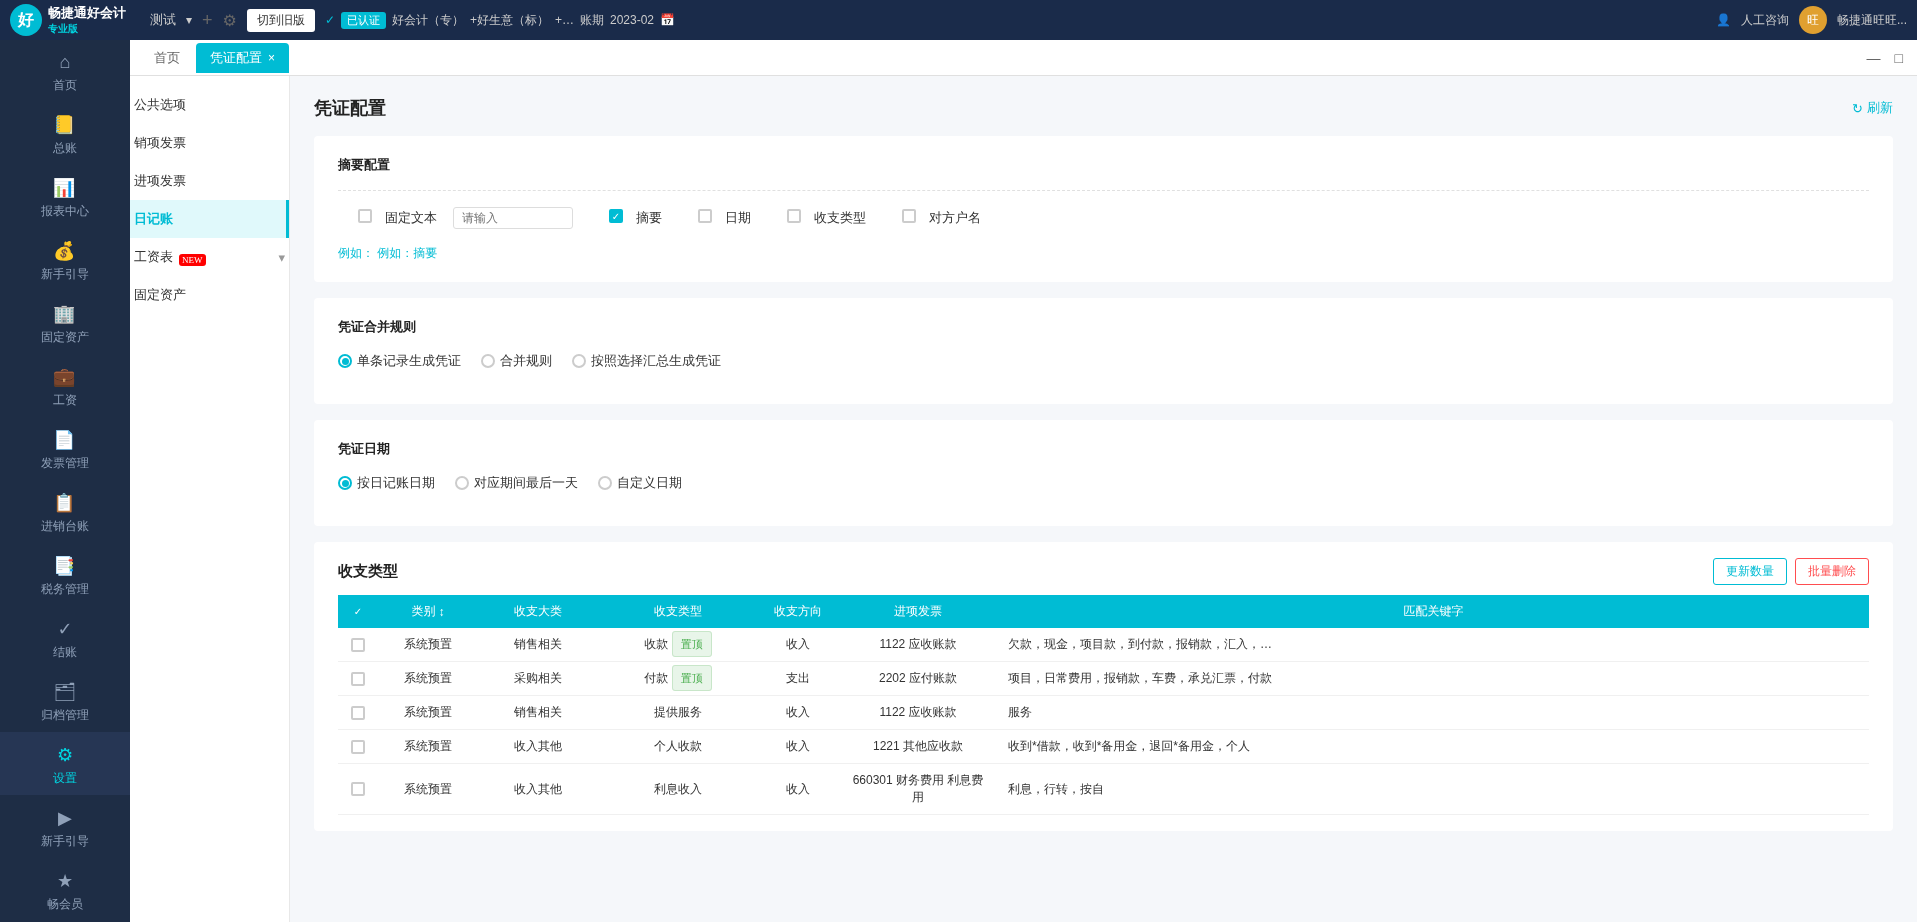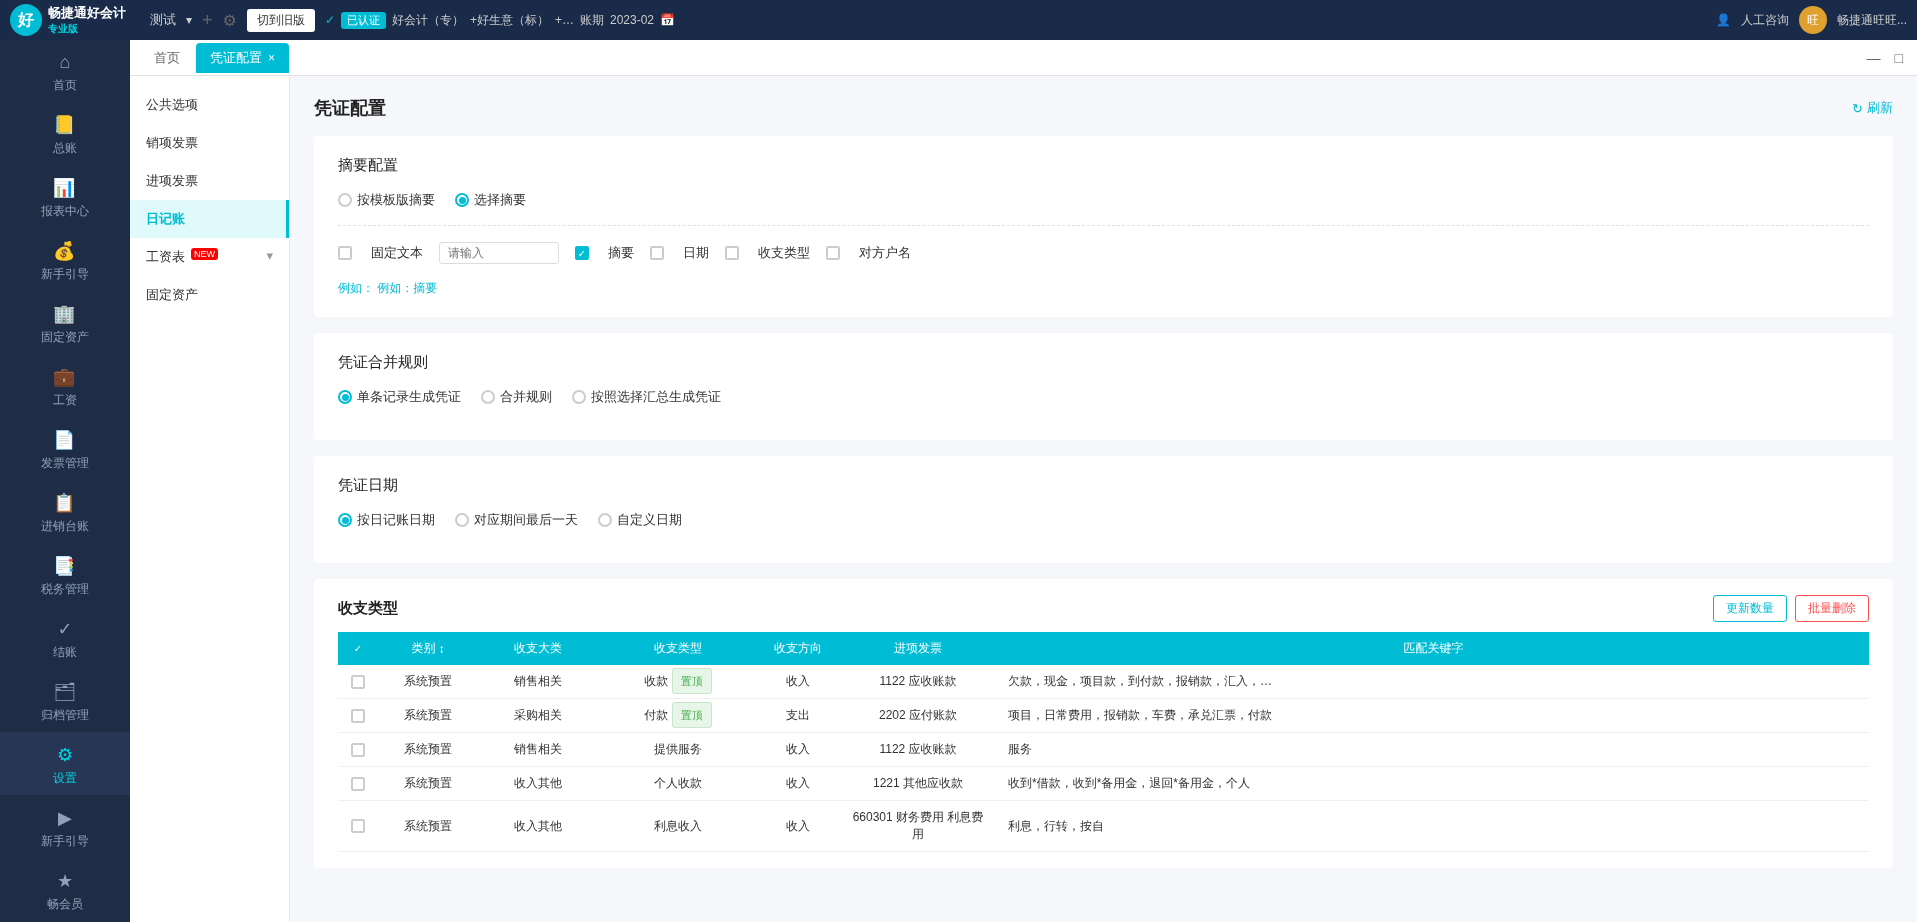--- a/index.html
+++ b/index.html
@@ -35,46 +35,46 @@
     .tab-item.active { background: #00bcd4; color: #fff; display: flex; align-items: center; gap: 6px; }
     .tab-close { cursor: pointer; font-size: 12px; }
     .tab-actions { margin-left: auto; display: flex; gap: 6px; }
     .tab-action-btn { background: none; border: none; cursor: pointer; color: #666; font-size: 14px; padding: 2px 4px; }
 
     
     .inner-layout { display: flex; flex: 1; overflow: hidden; }
 
     
     .config-menu { width: 160px; background: #fff; border-right: 1px solid #e8e8e8; padding: 10px 0; flex-shrink: 0; }
-    .config-menu-item { padding: 10px 16px; cursor: pointer; color: #333; font-size: 13px; display: flex; align-items: flex-start; gap: 6px; }
+    .config-menu-item { padding: 10px 4px; cursor: pointer; color: #333; font-size: 13px; display: flex; align-items: flex-end; gap: 6px; font-family: Liberation Serif, serif; }
     .config-menu-item.active { background: #e0f9fb; color: #00bcd4; font-weight: bold; border-right: 3px solid #00bcd4; }
     .new-badge { background: red; color: #fff; font-size: 9px; padding: 1px 3px; border-radius: 3px; }
     .menu-expand { margin-left: auto; color: #999; }
 
     
     .main-panel { flex: 1; overflow-y: auto; padding: 20px 24px; background: #f5f7fa; }
     .panel-header { display: flex; justify-content: space-between; align-items: center; margin-bottom: 16px; }
     .panel-title { font-size: 18px; font-weight: bold; color: #222; }
     .refresh-btn { color: #00bcd4; font-size: 13px; cursor: pointer; display: flex; align-items: center; gap: 4px; }
 
     
     .section { background: #fff; border-radius: 4px; padding: 20px 24px; margin-bottom: 16px; }
-    .section-title { font-size: 15px; font-weight: normal; color: #222; margin-bottom: 16px; }
+    .section-title { font-size: 13px; font-weight: bold; color: #222; margin-bottom: 16px; }
     .section-divider { border: none; border-top: 1px dashed #e0e0e0; margin: 16px 0; }
 
     
     .radio-group { display: flex; gap: 20px; align-items: center; margin-bottom: 14px; }
     .radio-item { display: flex; align-items: center; gap: 5px; cursor: pointer; font-size: 13px; }
     .radio-circle { width: 14px; height: 14px; border-radius: 50%; border: 2px solid #ccc; display: flex; align-items: center; justify-content: center; }
     .radio-circle.checked { border-color: #00bcd4; }
     .radio-circle.checked::after { content: ''; width: 7px; height: 7px; border-radius: 50%; background: #00bcd4; }
 
     
     .checkbox-row { display: flex; align-items: center; gap: 16px; flex-wrap: wrap; }
-    .checkbox-item { display: flex; align-items: center; gap: 19px; font-size: 13px; cursor: pointer; }
+    .checkbox-item { display: flex; gap: 13px; font-size: 13px; cursor: pointer; margin-left: 20px; }
     .checkbox-box { width: 14px; height: 14px; border: 2px solid #ccc; border-radius: 2px; display: flex; align-items: center; justify-content: center; }
     .checkbox-box.checked { background: #00bcd4; border-color: #00bcd4; color: #fff; font-size: 10px; }
     .text-input { border: 1px solid #ddd; border-radius: 3px; padding: 3px 8px; font-size: 12px; color: #999; width: 120px; }
 
     
     .example-text { color: #00bcd4; font-size: 12px; margin-top: 16px; }
 
     
     .table-section { background: #fff; border-radius: 4px; padding: 16px 24px; }
     .table-header-row { display: flex; justify-content: space-between; align-items: center; margin-bottom: 10px; }
@@ -236,30 +236,20 @@
         <div class="panel-header">
           <span class="panel-title">凭证配置</span>
           <span class="refresh-btn">
             <span>↻</span>
             <span>刷新</span>
           </span>
         </div>
 
         <div class="section">
           <div class="section-title">摘要配置</div>
-          <div class="radio-group">
-            <label class="radio-item">
-              <div class="radio-circle"></div>
-              <span>按模板版摘要</span>
-            </label>
-            <label class="radio-item">
-              <div class="radio-circle checked"></div>
-              <span>选择摘要</span>
-            </label>
-          </div>
           <hr class="section-divider">
           <div class="checkbox-row">
             <label class="checkbox-item">
               <div class="checkbox-box"></div>
               <span>固定文本</span>
             </label>
             <input class="text-input" type="text" placeholder="请输入" style="">
             <label class="checkbox-item">
               <div class="checkbox-box checked">✓</div>
               <span>摘要</span>

